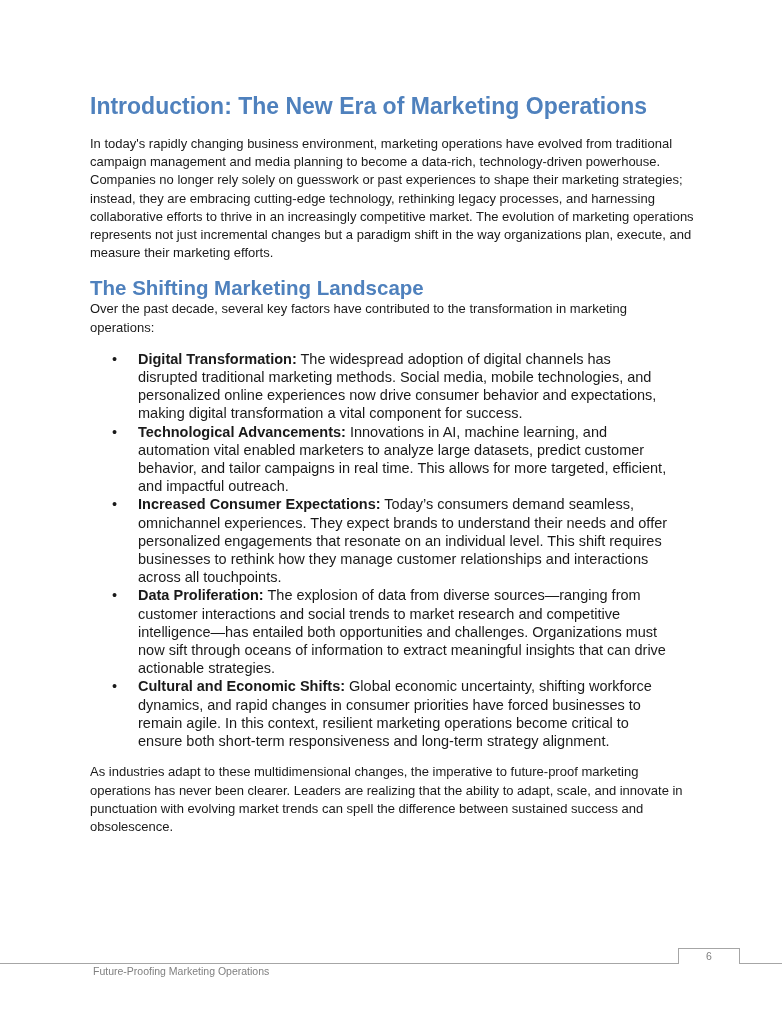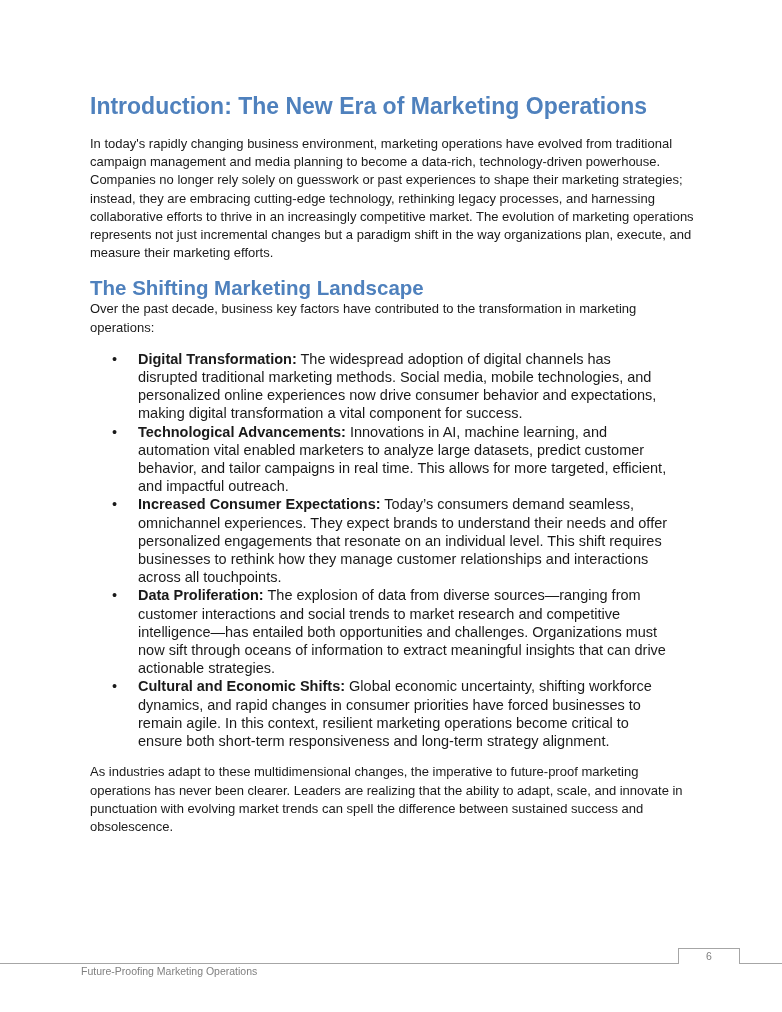--- a/index.html
+++ b/index.html
@@ -77,39 +77,39 @@
     border-left: 1px solid #a6a6a6;
     border-top: 1px solid #a6a6a6;
     border-right: 1px solid #a6a6a6;
     text-align: center;
     font-size: 10.5px;
     line-height: 15px;
     color: #808080;
   }
   .footer-doc-title {
     position: absolute;
-    left: 81px;
+    left: 93px;
     top: 965px;
     font-size: 10.5px;
     line-height: 13px;
     color: #808080;
   }
 </style>
 </head>
 <body>
 
 <div class="content">
 
   <h1 class="doc-title">Introduction: The New Era of Marketing Operations</h1>
 
   <p class="body-text">In today's rapidly changing business environment, marketing operations have evolved from traditional campaign management and media planning to become a data-rich, technology-driven powerhouse. Companies no longer rely solely on guesswork or past experiences to shape their marketing strategies; instead, they are embracing cutting-edge technology, rethinking legacy processes, and harnessing collaborative efforts to thrive in an increasingly competitive market. The evolution of marketing operations represents not just incremental changes but a paradigm shift in the way organizations plan, execute, and measure their marketing efforts.</p>
 
   <h2 class="section-heading">The Shifting Marketing Landscape</h2>
 
-  <p class="body-text">Over the past decade, business key factors have contributed to the transformation in marketing operations:</p>
+  <p class="body-text">Over the past decade, several key factors have contributed to the transformation in marketing operations:</p>
 
   <ul class="key-factors">
     <li>
       <span class="marker">•</span>
       <span class="term">Digital Transformation:</span>
       <span>The widespread adoption of digital channels has disrupted traditional marketing methods. Social media, mobile technologies, and personalized online experiences now drive consumer behavior and expectations, making digital transformation a vital component for success.</span>
     </li>
     <li>
       <span class="marker">•</span>
       <span class="term">Technological Advancements:</span>

